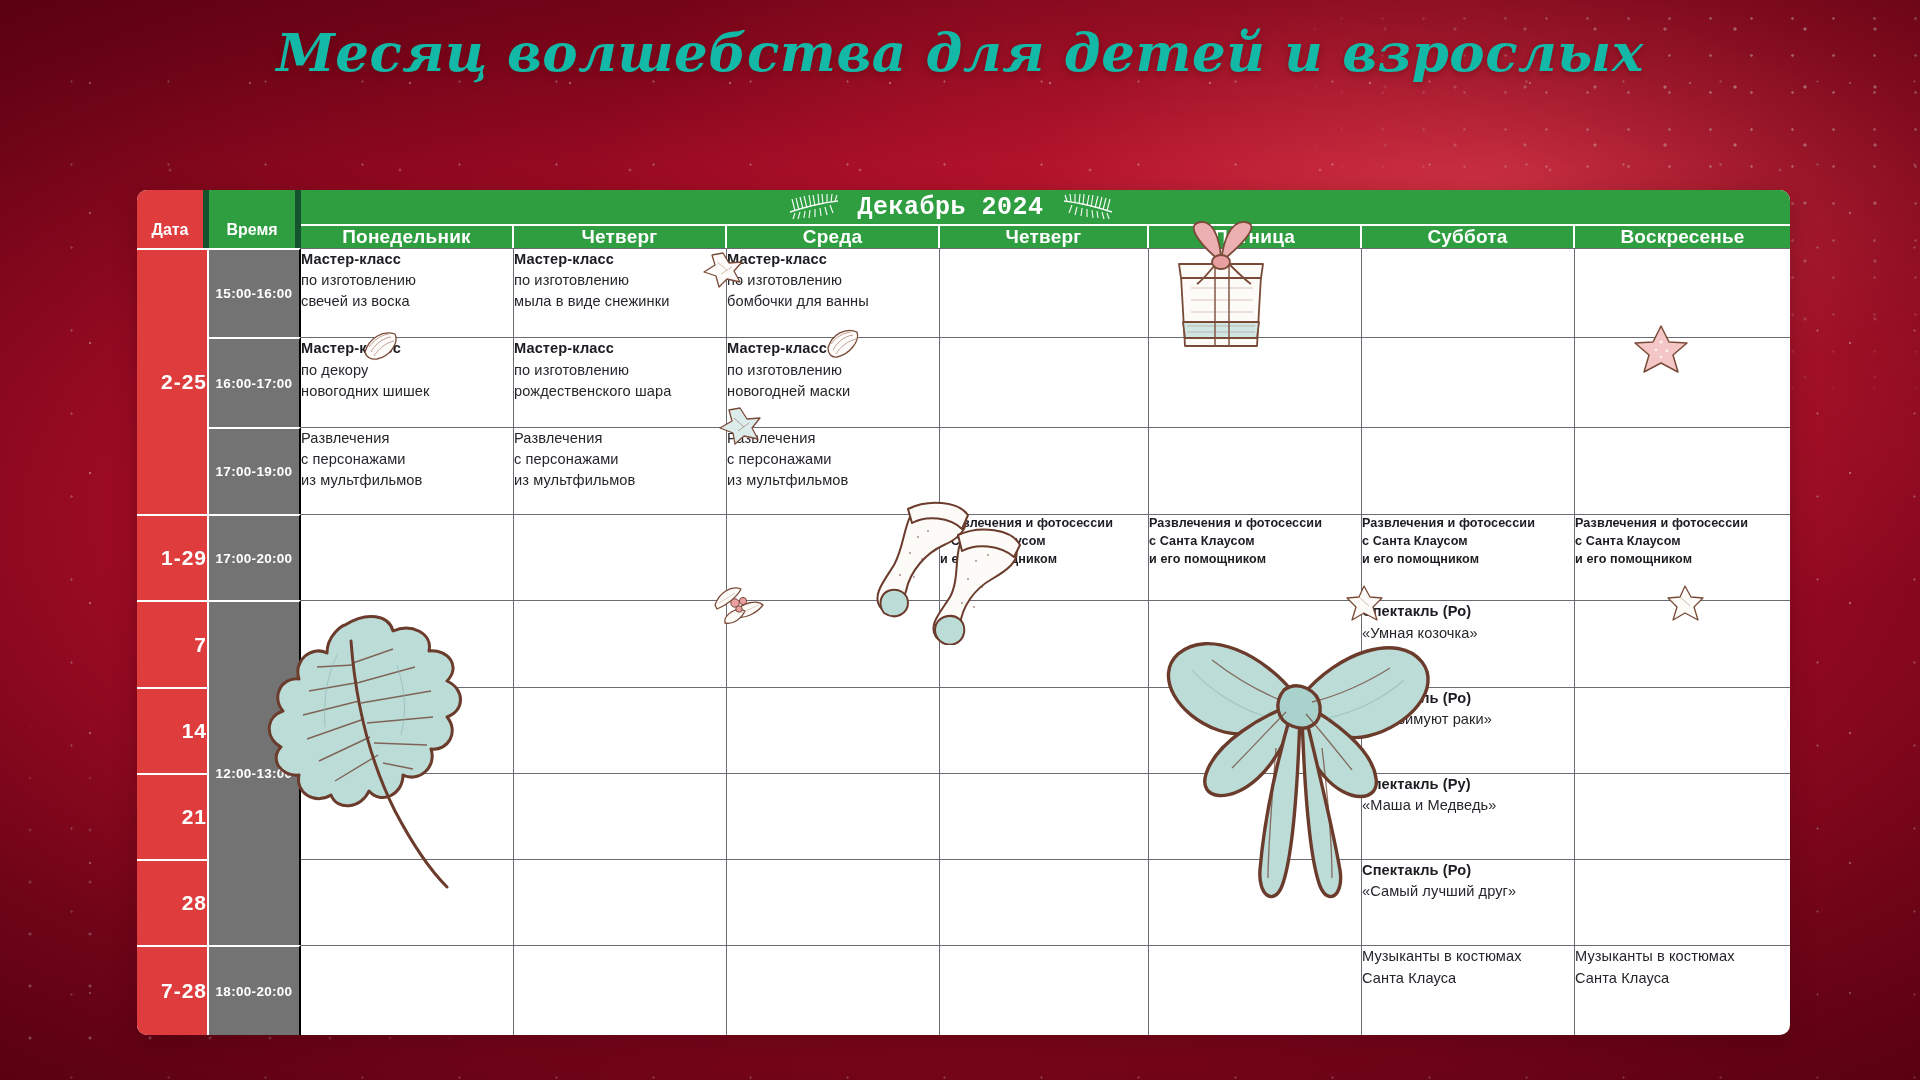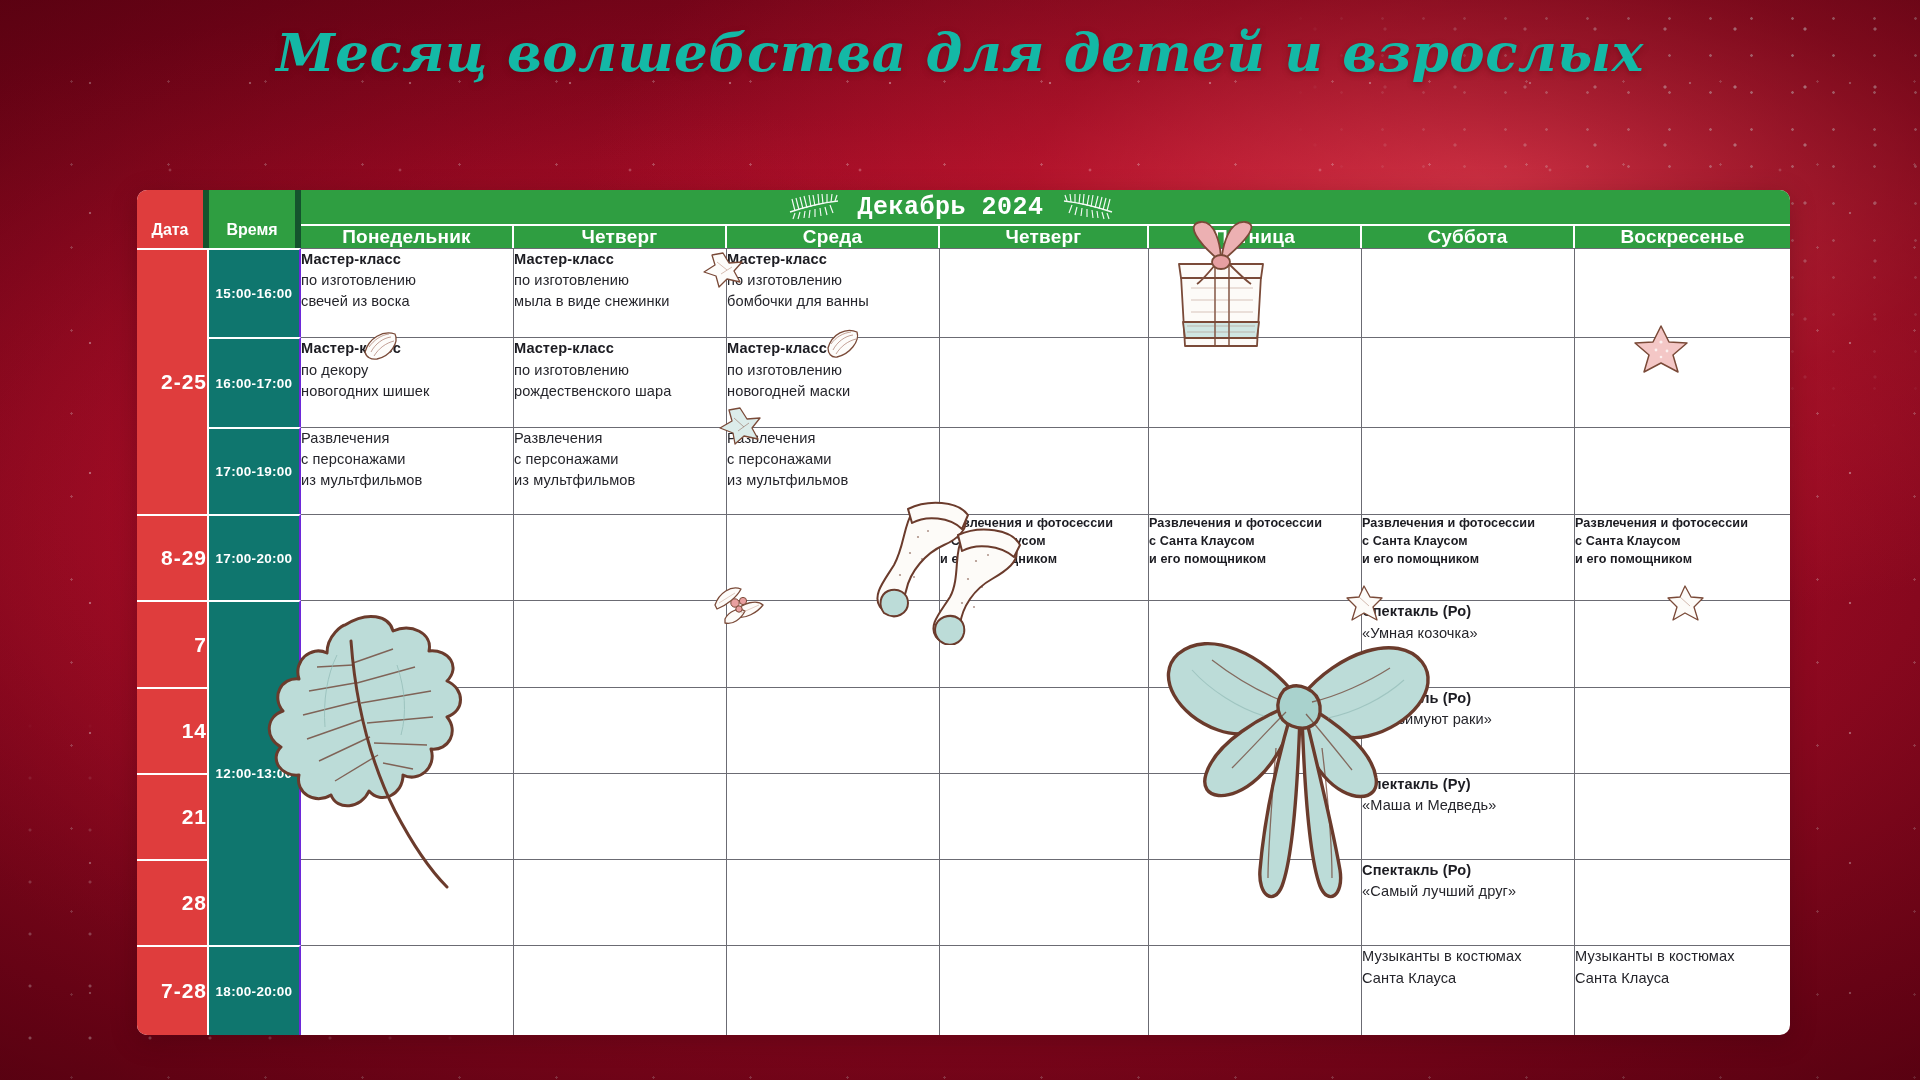--- a/index.html
+++ b/index.html
@@ -148,28 +148,28 @@
     color: #fff;
     font-weight: bold;
     font-size: 21px;
     text-align: right;
     vertical-align: middle !important;
     border-top: 2px solid #fff;
     border-right: 2px solid #fff;
     letter-spacing: 1px;
   }
   td.timecell {
-    background: #0f766e;
+    background: #737373;
     color: #fff;
     font-weight: bold;
     font-size: 13.5px;
     text-align: center;
     vertical-align: middle !important;
     border-top: 2px solid #fff;
-    border-right: 2px solid #6d28d9;
+    border-right: 2px solid #000000;
     letter-spacing: .3px;
   }
 
   td.cell {
     background: transparent;
     border-top: 1.3px solid #6b6b73;
     border-right: 1.3px solid #6b6b73;
     padding: 11px 12px 6px 12px;
     position: relative;
   }
@@ -361,21 +361,21 @@
           <span class="n">с персонажами</span>
           <span class="n">из мультфильмов</span>
         </td>
         <td class="cell"></td>
         <td class="cell"></td>
         <td class="cell"></td>
         <td class="cell last"></td>
       </tr>
 
       <tr style="height:81px">
-        <td class="datecell">8-29</td>
+        <td class="datecell">1-29</td>
         <td class="timecell">17:00-20:00</td>
         <td class="cell"></td>
         <td class="cell"></td>
         <td class="cell"></td>
         <td class="cell small">
           <span class="b">Развлечения и фотосессии</span>
           <span class="b">с Санта Клаусом</span>
           <span class="b">и его помощником</span>
         </td>
         <td class="cell small">

